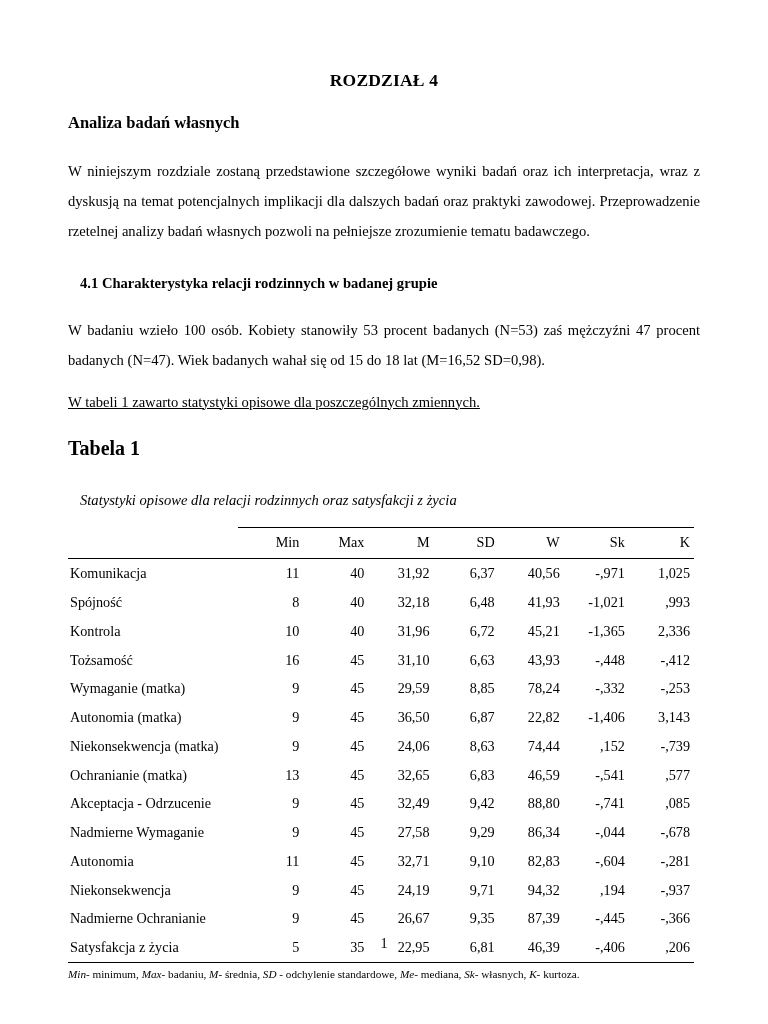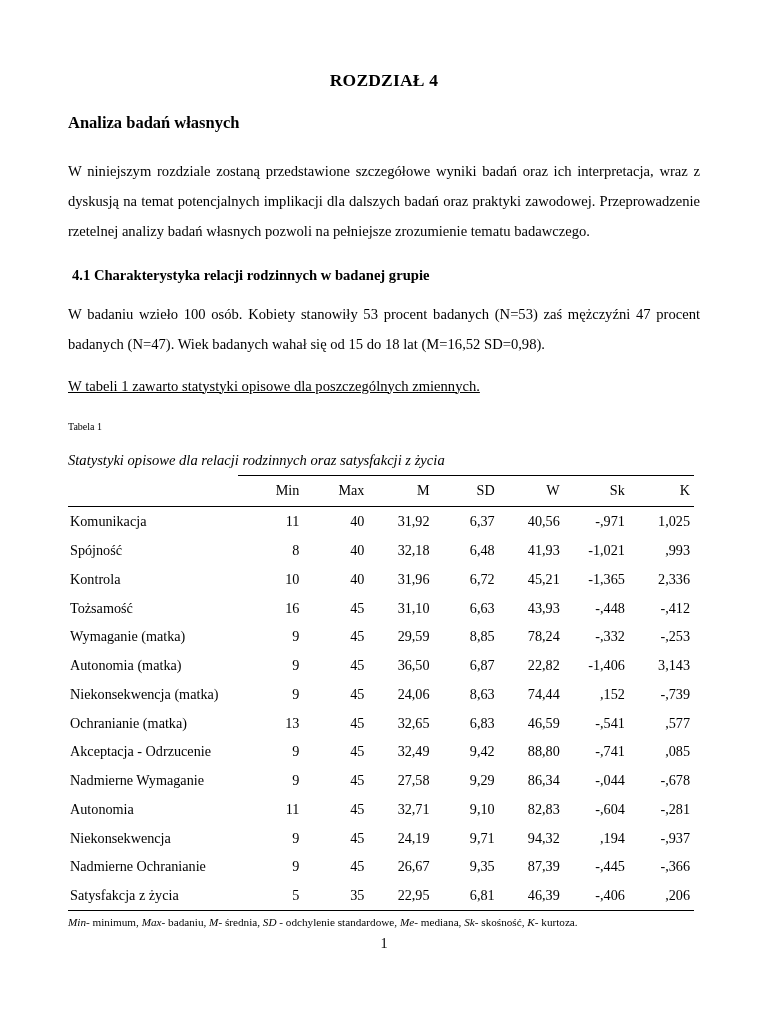--- a/index.html
+++ b/index.html
@@ -59,41 +59,41 @@
   p.intro {
     padding-top: 24px;
   }
   p.tight {
     text-align: left;
     text-decoration: underline;
   }
   .section-heading {
     font-size: 14.6px;
     font-weight: bold;
-    margin: 4px;
+    margin: 12px;
     padding-top: 16px;
     padding-bottom: 6px;
   }
   .para-block {
     padding-top: 6px;
   }
   .para-gap {
     padding-top: 12px;
   }
 
   .table-label {
-    font-size: 10px;
-    font-weight: normal;
+    font-size: 20px;
+    font-weight: bold;
     margin: 0;
     padding-top: 20px;
   }
   .table-caption {
     font-size: 14.6px;
     font-style: italic;
-    margin: 0;
+    margin: 12px;
     padding-top: 20px;
     padding-bottom: 6px;
   }
 
   
   table.stats {
     border-collapse: collapse;
     width: 626px;
     font-size: 14.2px;
     table-layout: fixed;
@@ -333,17 +333,17 @@
             <td>35</td>
             <td>22,95</td>
             <td>6,81</td>
             <td>46,39</td>
             <td>-,406</td>
             <td>,206</td>
           </tr>
         </tbody>
     </table>
 
-    <p class="table-note" id="table-note"><i>Min</i><span>- minimum, </span><i>Max</i><span>- badaniu, </span><i>M</i><span>- średnia, </span><i>SD</i><span> - odchylenie standardowe, </span><i>Me</i><span>- mediana, </span><i>Sk</i><span>- skośność, </span><i>K</i><span>- kurtoza.</span></p>
+    <p class="table-note" id="table-note"><i>Min</i><span>- minimum, </span><i>Max</i><span>- badaniu, </span><i>M</i><span>- średnia, </span><i>SD</i><span> - odchylenie standardowe, </span><i>Me</i><span>- mediana, </span><i>Sk</i><span>- własnych, </span><i>K</i><span>- kurtoza.</span></p>
   </div>
 
   <div class="page-number">1</div>
 </div>
 
 </body></html>

